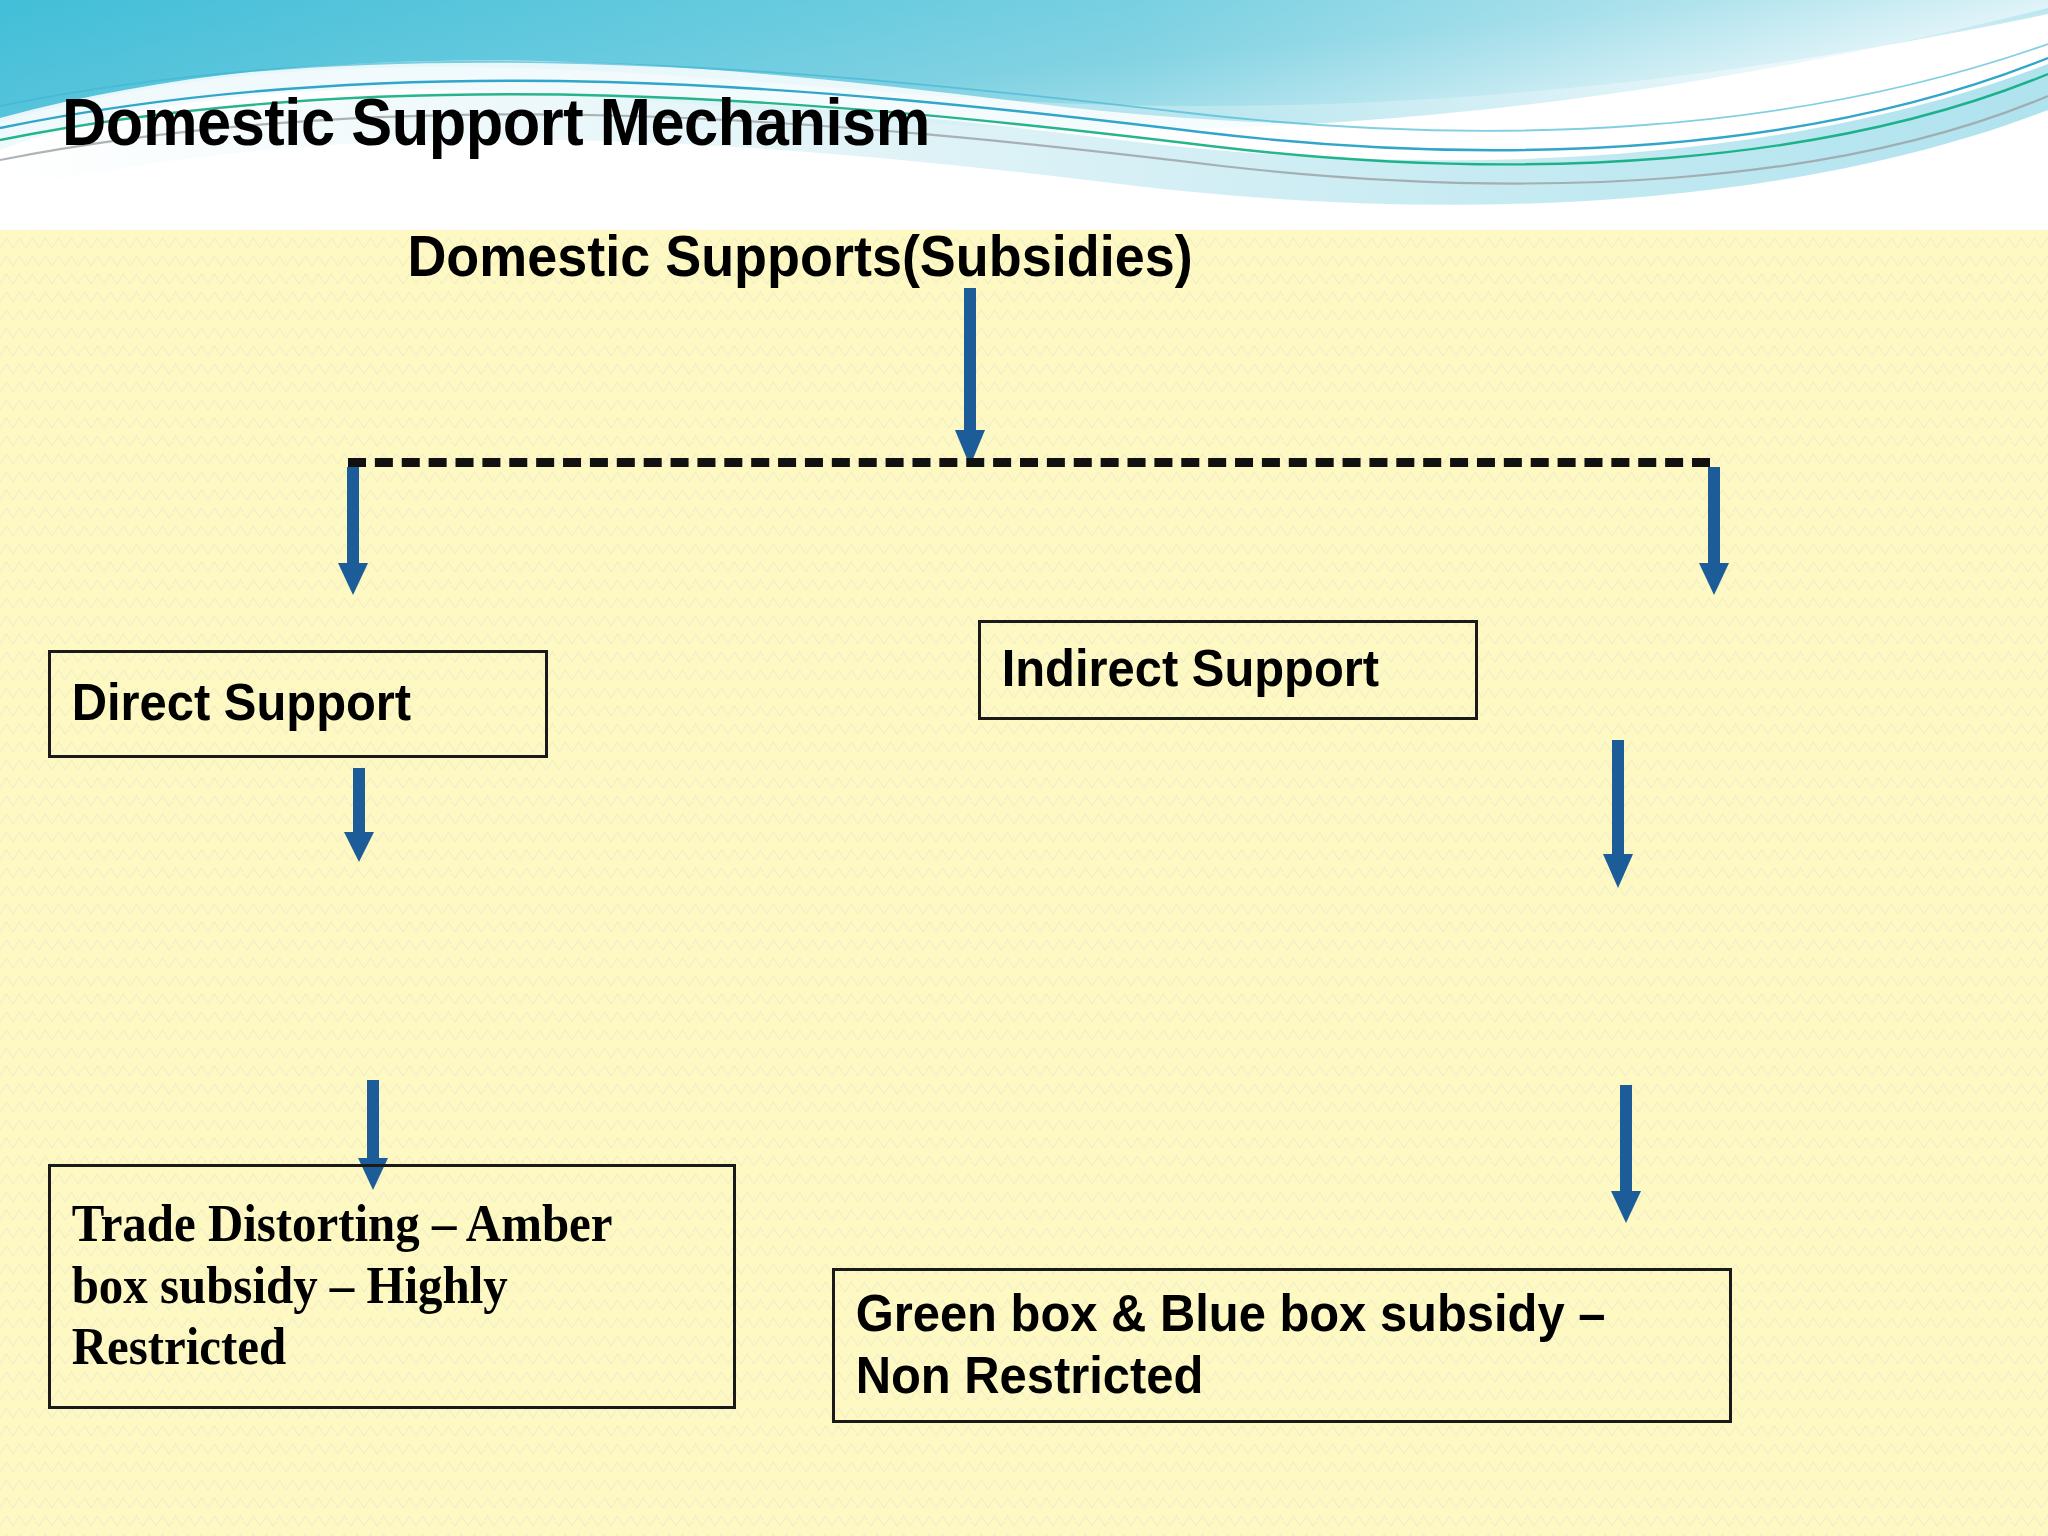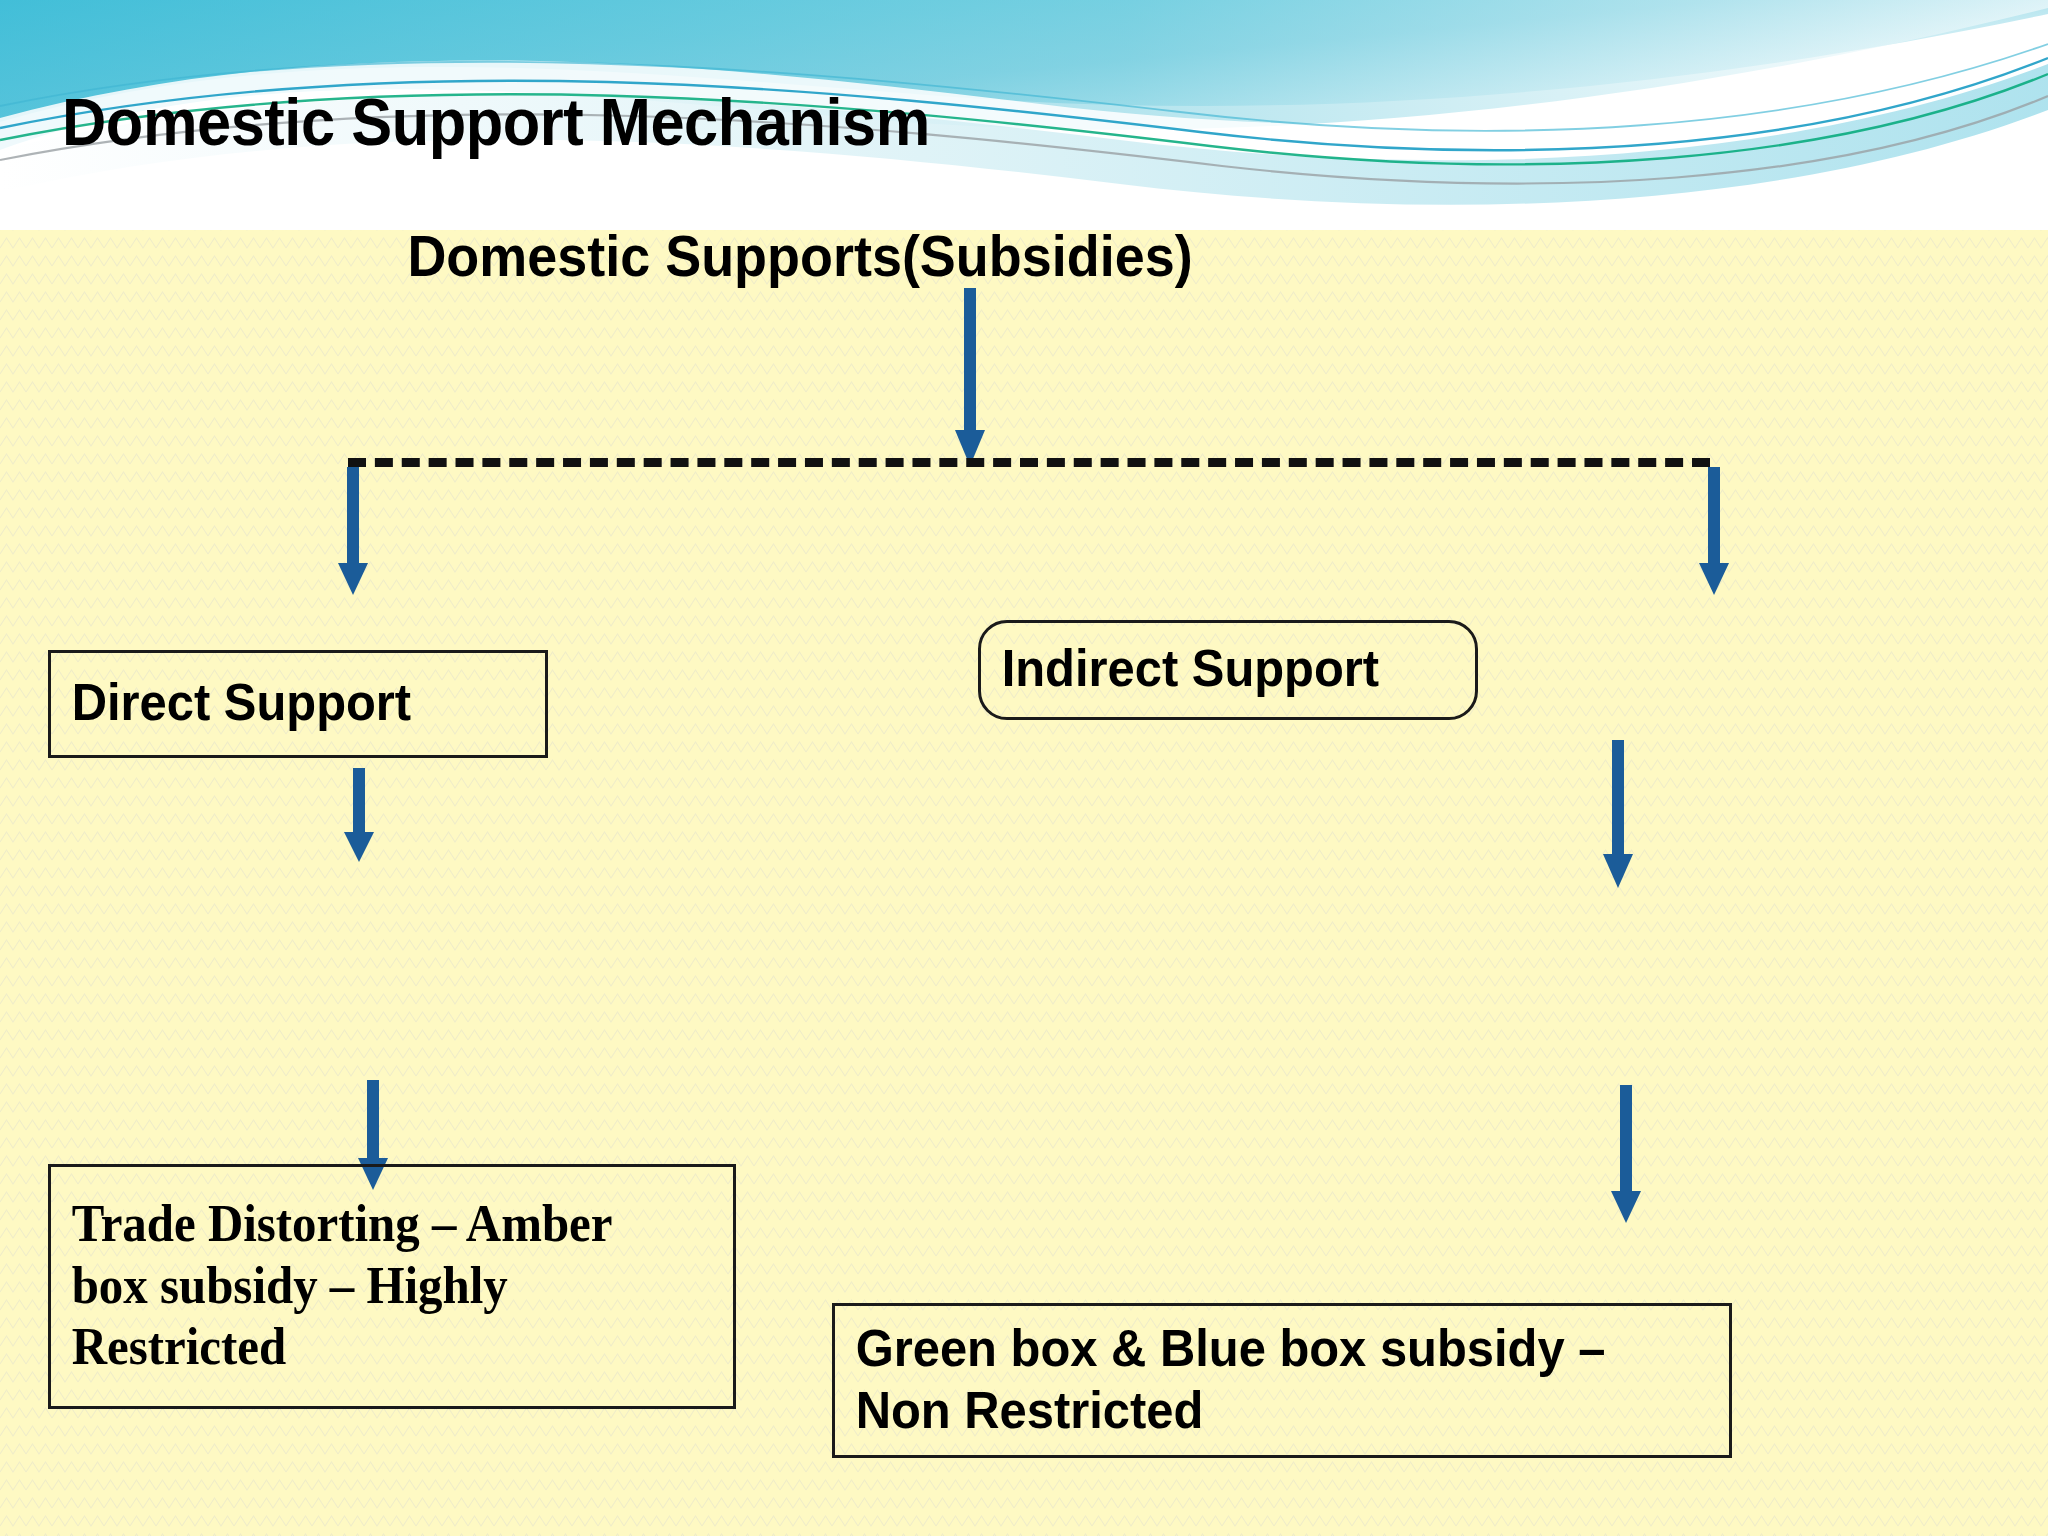--- a/index.html
+++ b/index.html
@@ -71,23 +71,23 @@
     color: #000000;
     padding: 4px 0 6px 22px;
     transform: scaleX(0.94);
     transform-origin: left center;
     white-space: pre-line;
   }
   
   #box-direct-support      { left: 48px;   top: 650px;  width: 500px;  height: 108px; align-items: center; }
   #box-directly-stimulate  { left: 40px;   top: 870px;  width: 665px;  height: 200px; }
   #box-trade-distorting    { left: 48px;   top: 1164px; width: 688px;  height: 245px; font-family: Liberation Serif, serif; }
-  #box-indirect-support    { left: 978px;  top: 620px;  width: 500px;  height: 100px; border-radius: 29px; }
+  #box-indirect-support    { left: 978px;  top: 620px;  width: 500px;  height: 100px; }
   #box-dont-affect         { left: 850px;  top: 920px;  width: 875px;  height: 150px; }
-  #box-green-blue          { left: 832px;  top: 1268px; width: 900px;  height: 155px; margin-top: 35px; }
+  #box-green-blue          { left: 832px;  top: 1268px; width: 900px;  height: 155px; }
 
   .arrow { position: absolute; }
   #arrow-root      { left: 952px;  top: 288px; }
   #arrow-left      { left: 335px;  top: 467px; }
   #arrow-right     { left: 1696px; top: 467px; }
   #arrow-left-2    { left: 341px;  top: 768px; }
   #arrow-left-3    { left: 355px;  top: 1080px; }
   #arrow-right-2   { left: 1600px; top: 740px; }
   #arrow-right-3   { left: 1608px; top: 1085px; }
 

